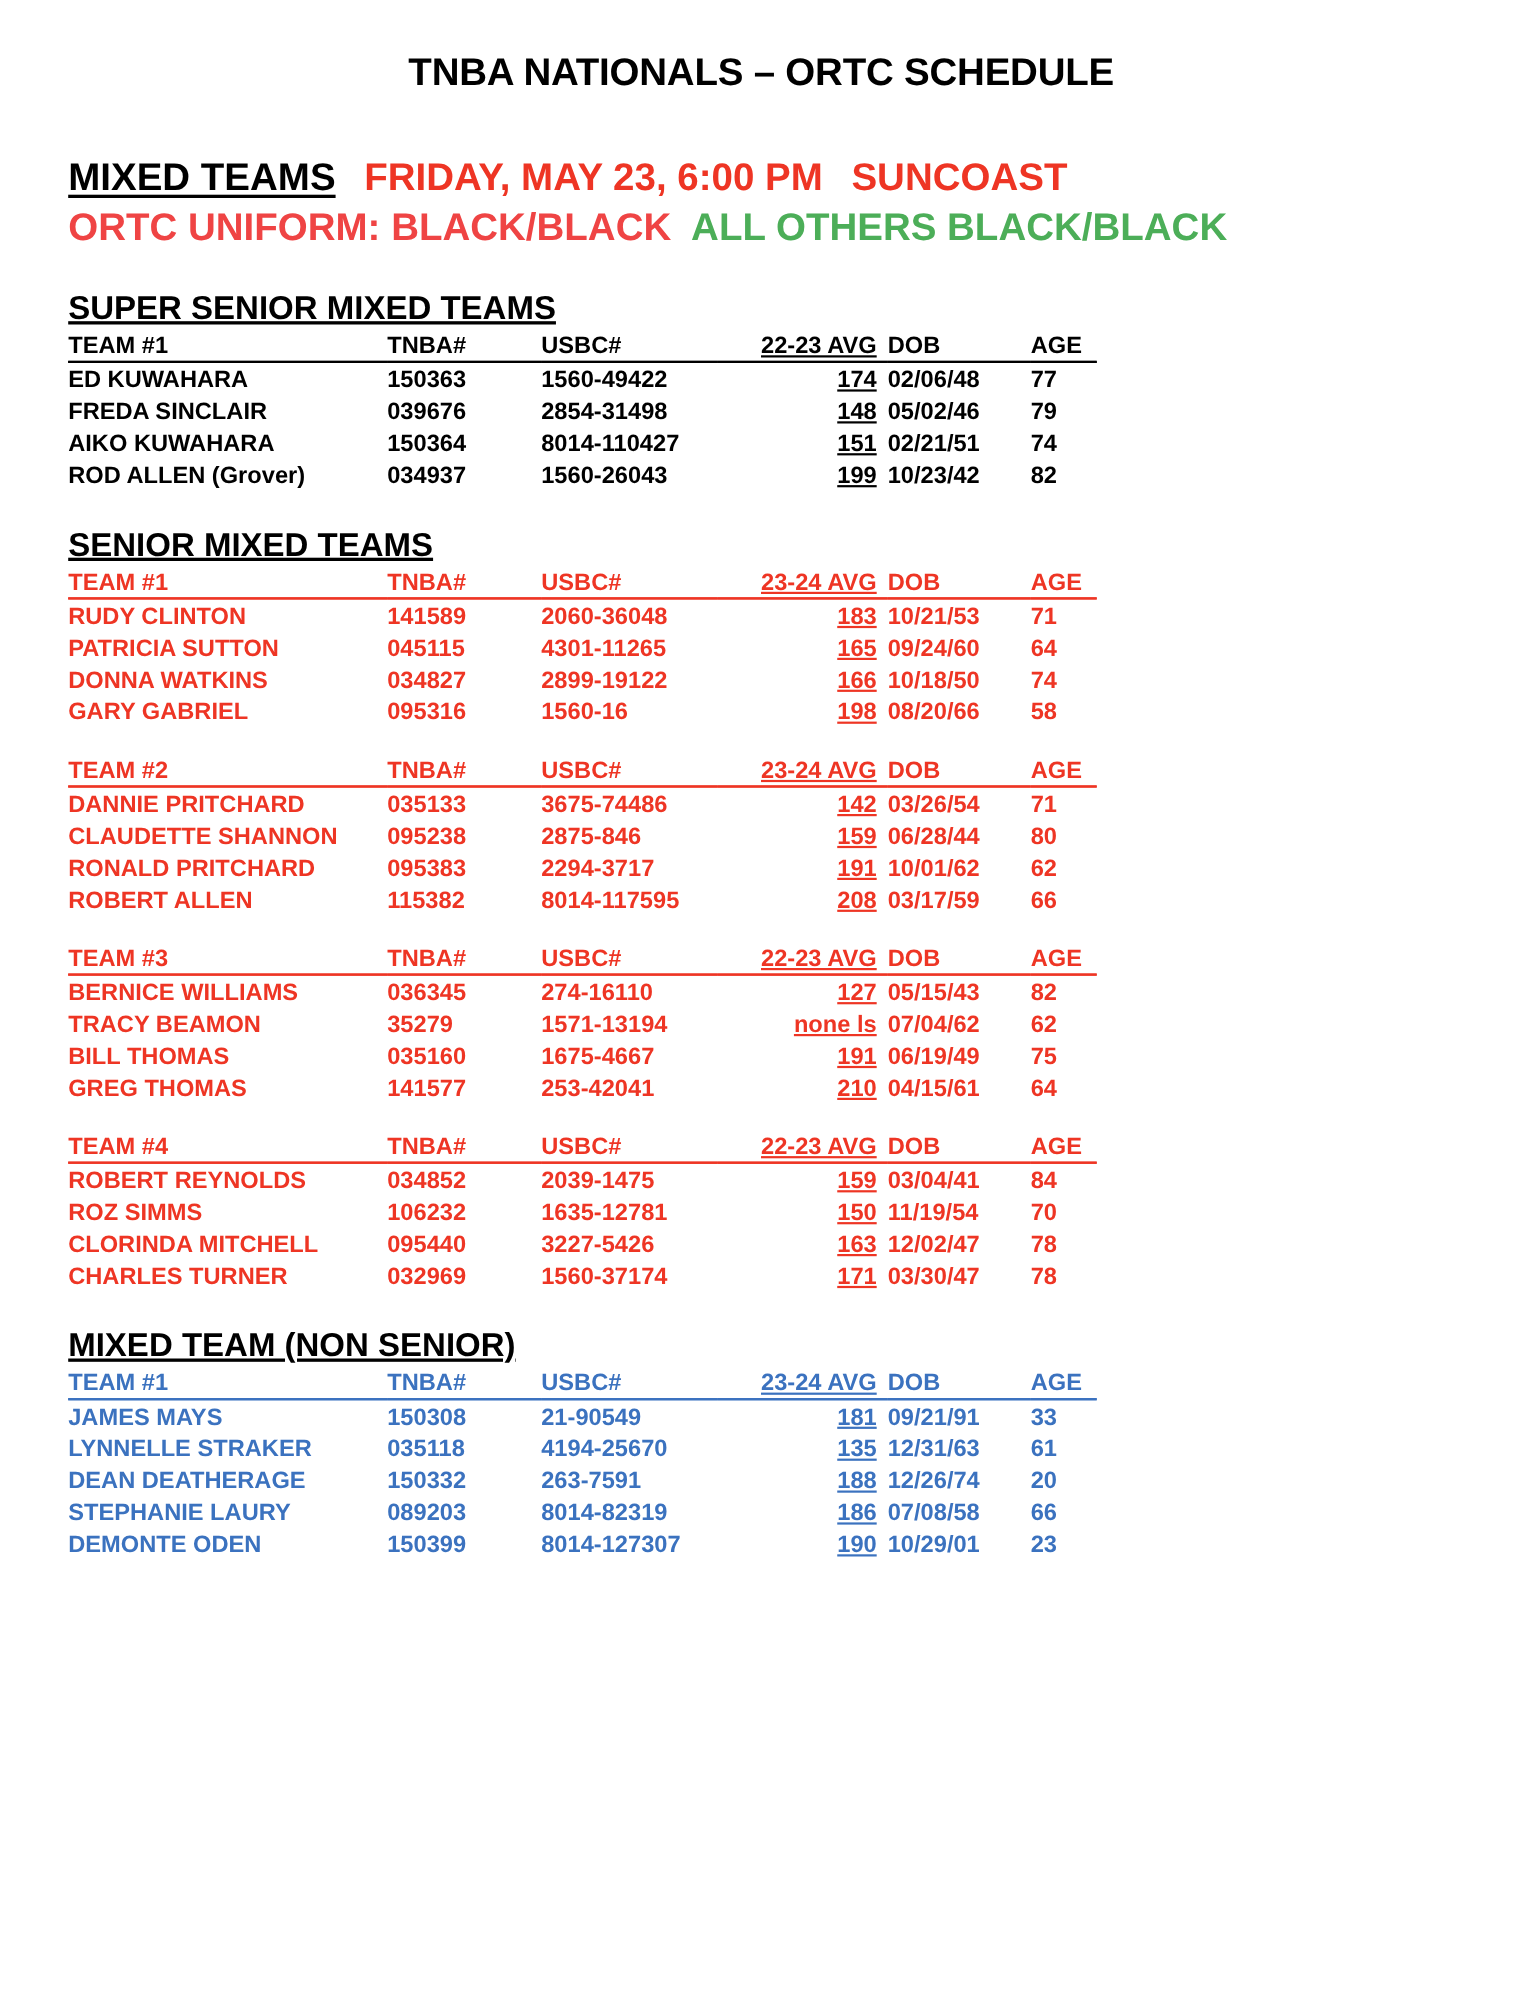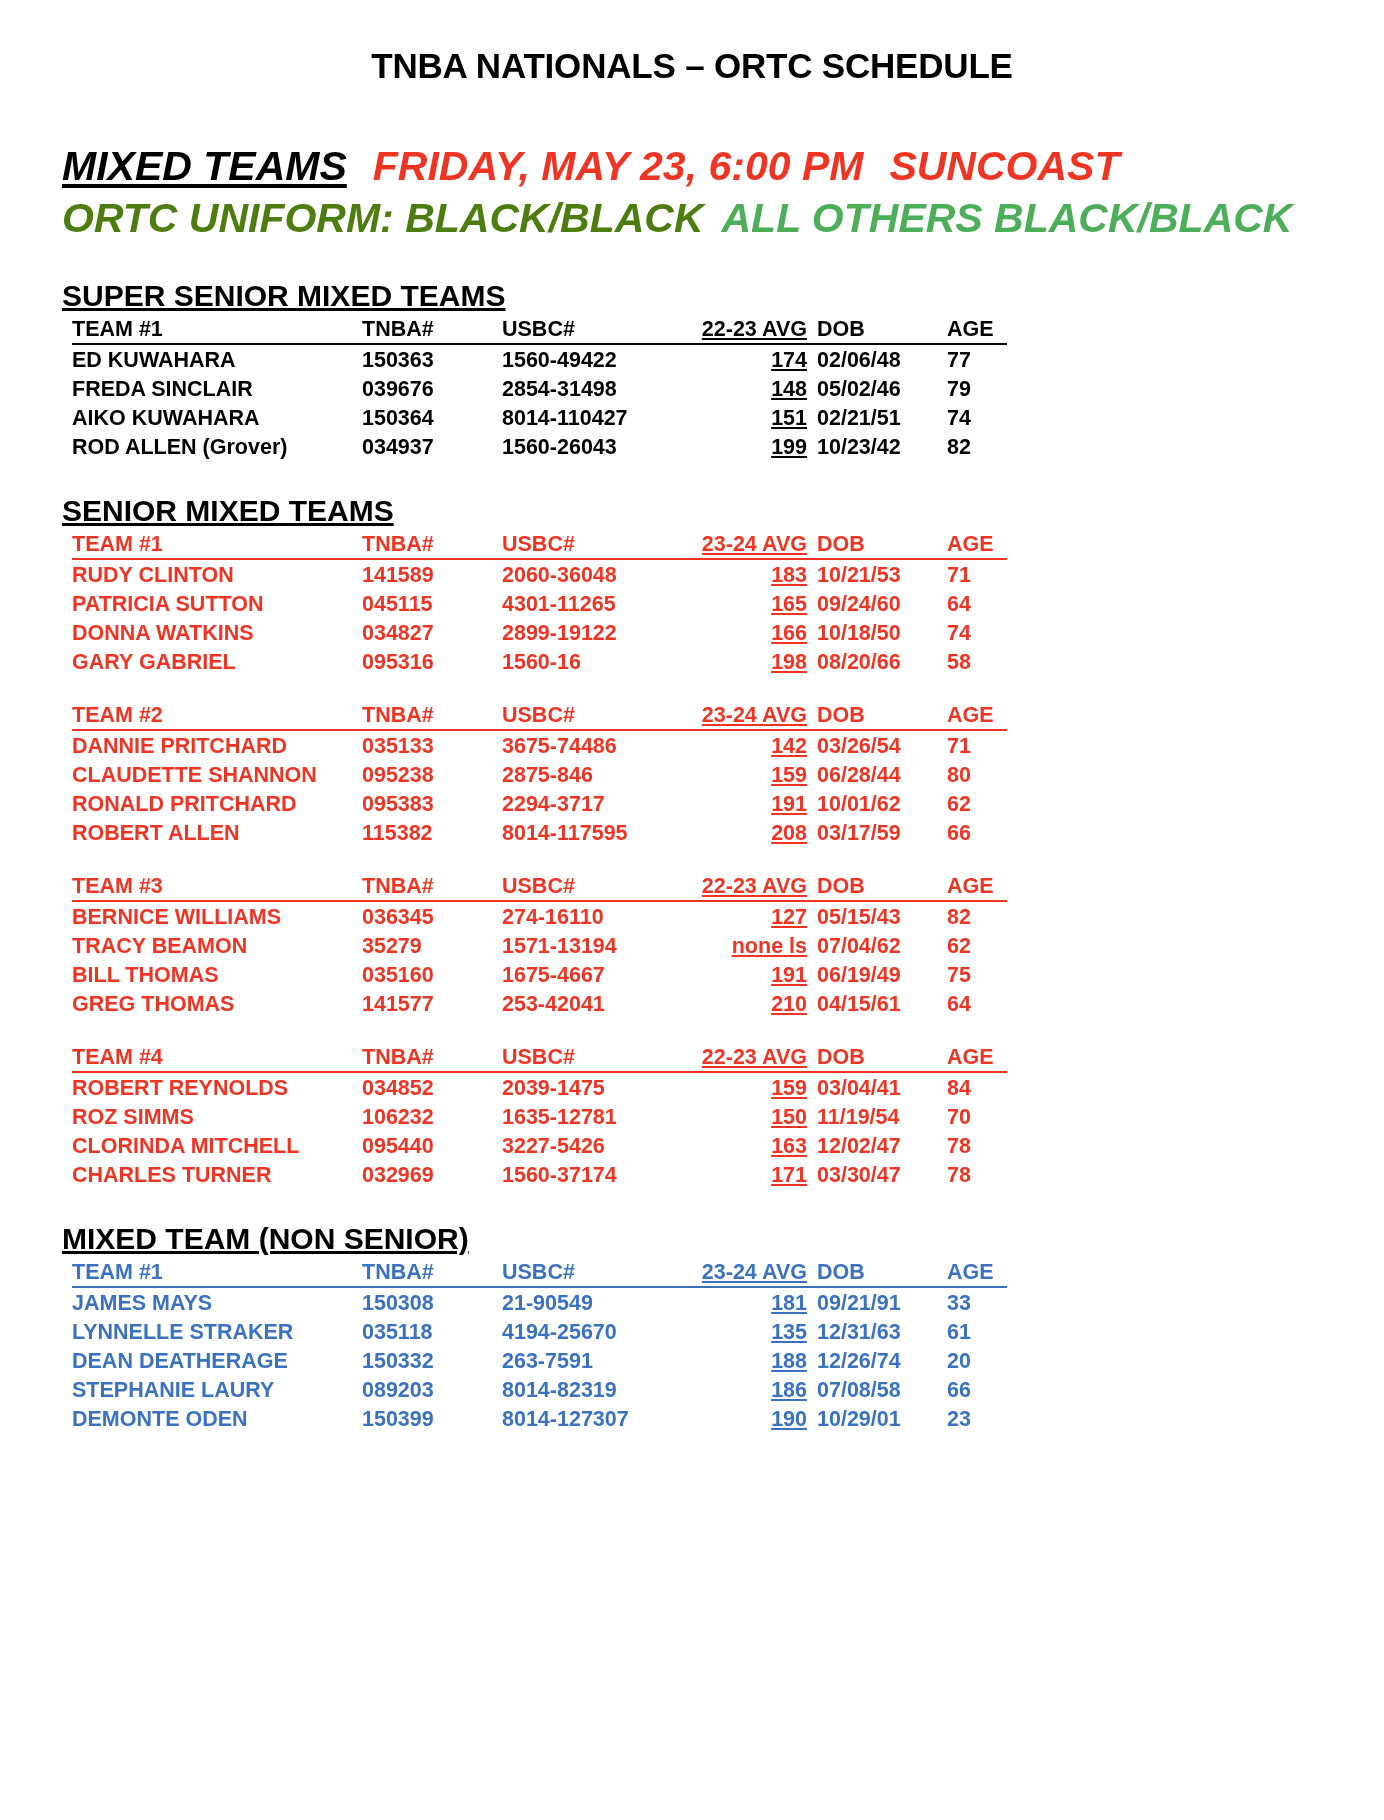--- a/index.html
+++ b/index.html
@@ -31,34 +31,33 @@
     margin: 0;
     padding-top: 46px;
     font-stretch: condensed;
   }
 
   .header-block {
     margin-top: 54px;
     padding-left: 62px;
   }
   .header-line {
-    font-size: 41px;
+    font-size: 35px;
     font-weight: bold;
     line-height: 1.28;
     white-space: nowrap;
     font-stretch: condensed;
-    font-style: italic;
   }
   .hl-underline {
     text-decoration: underline;
     text-underline-offset: 4px;
     color: #000000;
   }
   .hl-red { color: #ee3524; }
-  .hl-black { color: #4d7c0f; }
+  .hl-black { color: #ef4444; }
   .hl-green { color: #4cae58; }
   .sp-lg { display: inline-block; width: 26px; }
   .sp-md { display: inline-block; width: 18px; }
 
   .section {
     padding-left: 62px;
     margin-top: 34px;
   }
   .section-title {
     font-size: 30px;
@@ -97,21 +96,21 @@
   .col-dob   { width: 130px; }
   .col-age   { width: 60px; }
 
   th.col-avg { text-align: right !important; }
   th.col-name, th.col-tnba, th.col-usbc, th.col-dob, th.col-age { text-align: left; }
 
   .tbl-black { color: #000000; }
   .tbl-red   { color: #ee3524; }
   .tbl-blue  { color: #3b72bf; }
 
-  .team-group { margin-top: 26px; margin-left: 10px; }
+  .team-group { margin-top: 26px; }
   .team-group.first { margin-top: 0; }
 </style>
 </head>
 <body>
 
 <div class="page">
 
   <div class="doc-title">TNBA NATIONALS – ORTC SCHEDULE</div>
 
   <div class="header-block">

